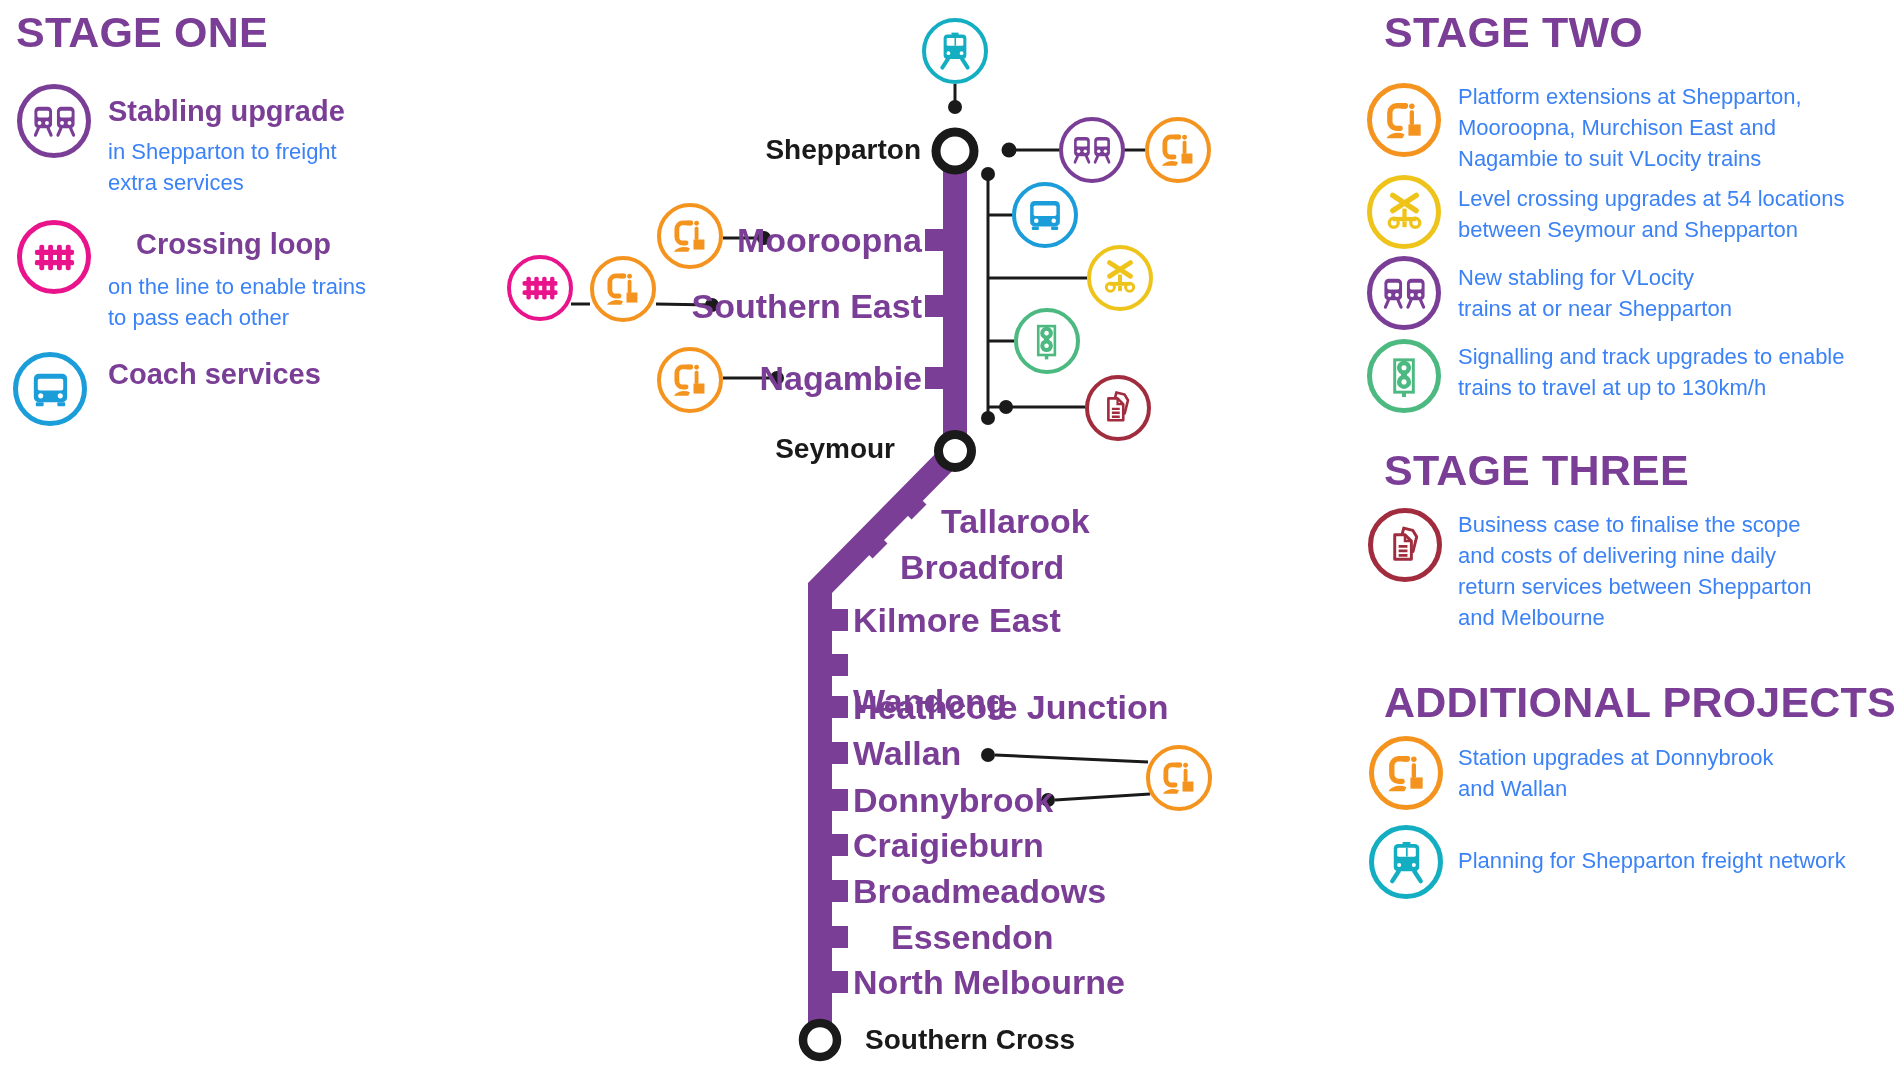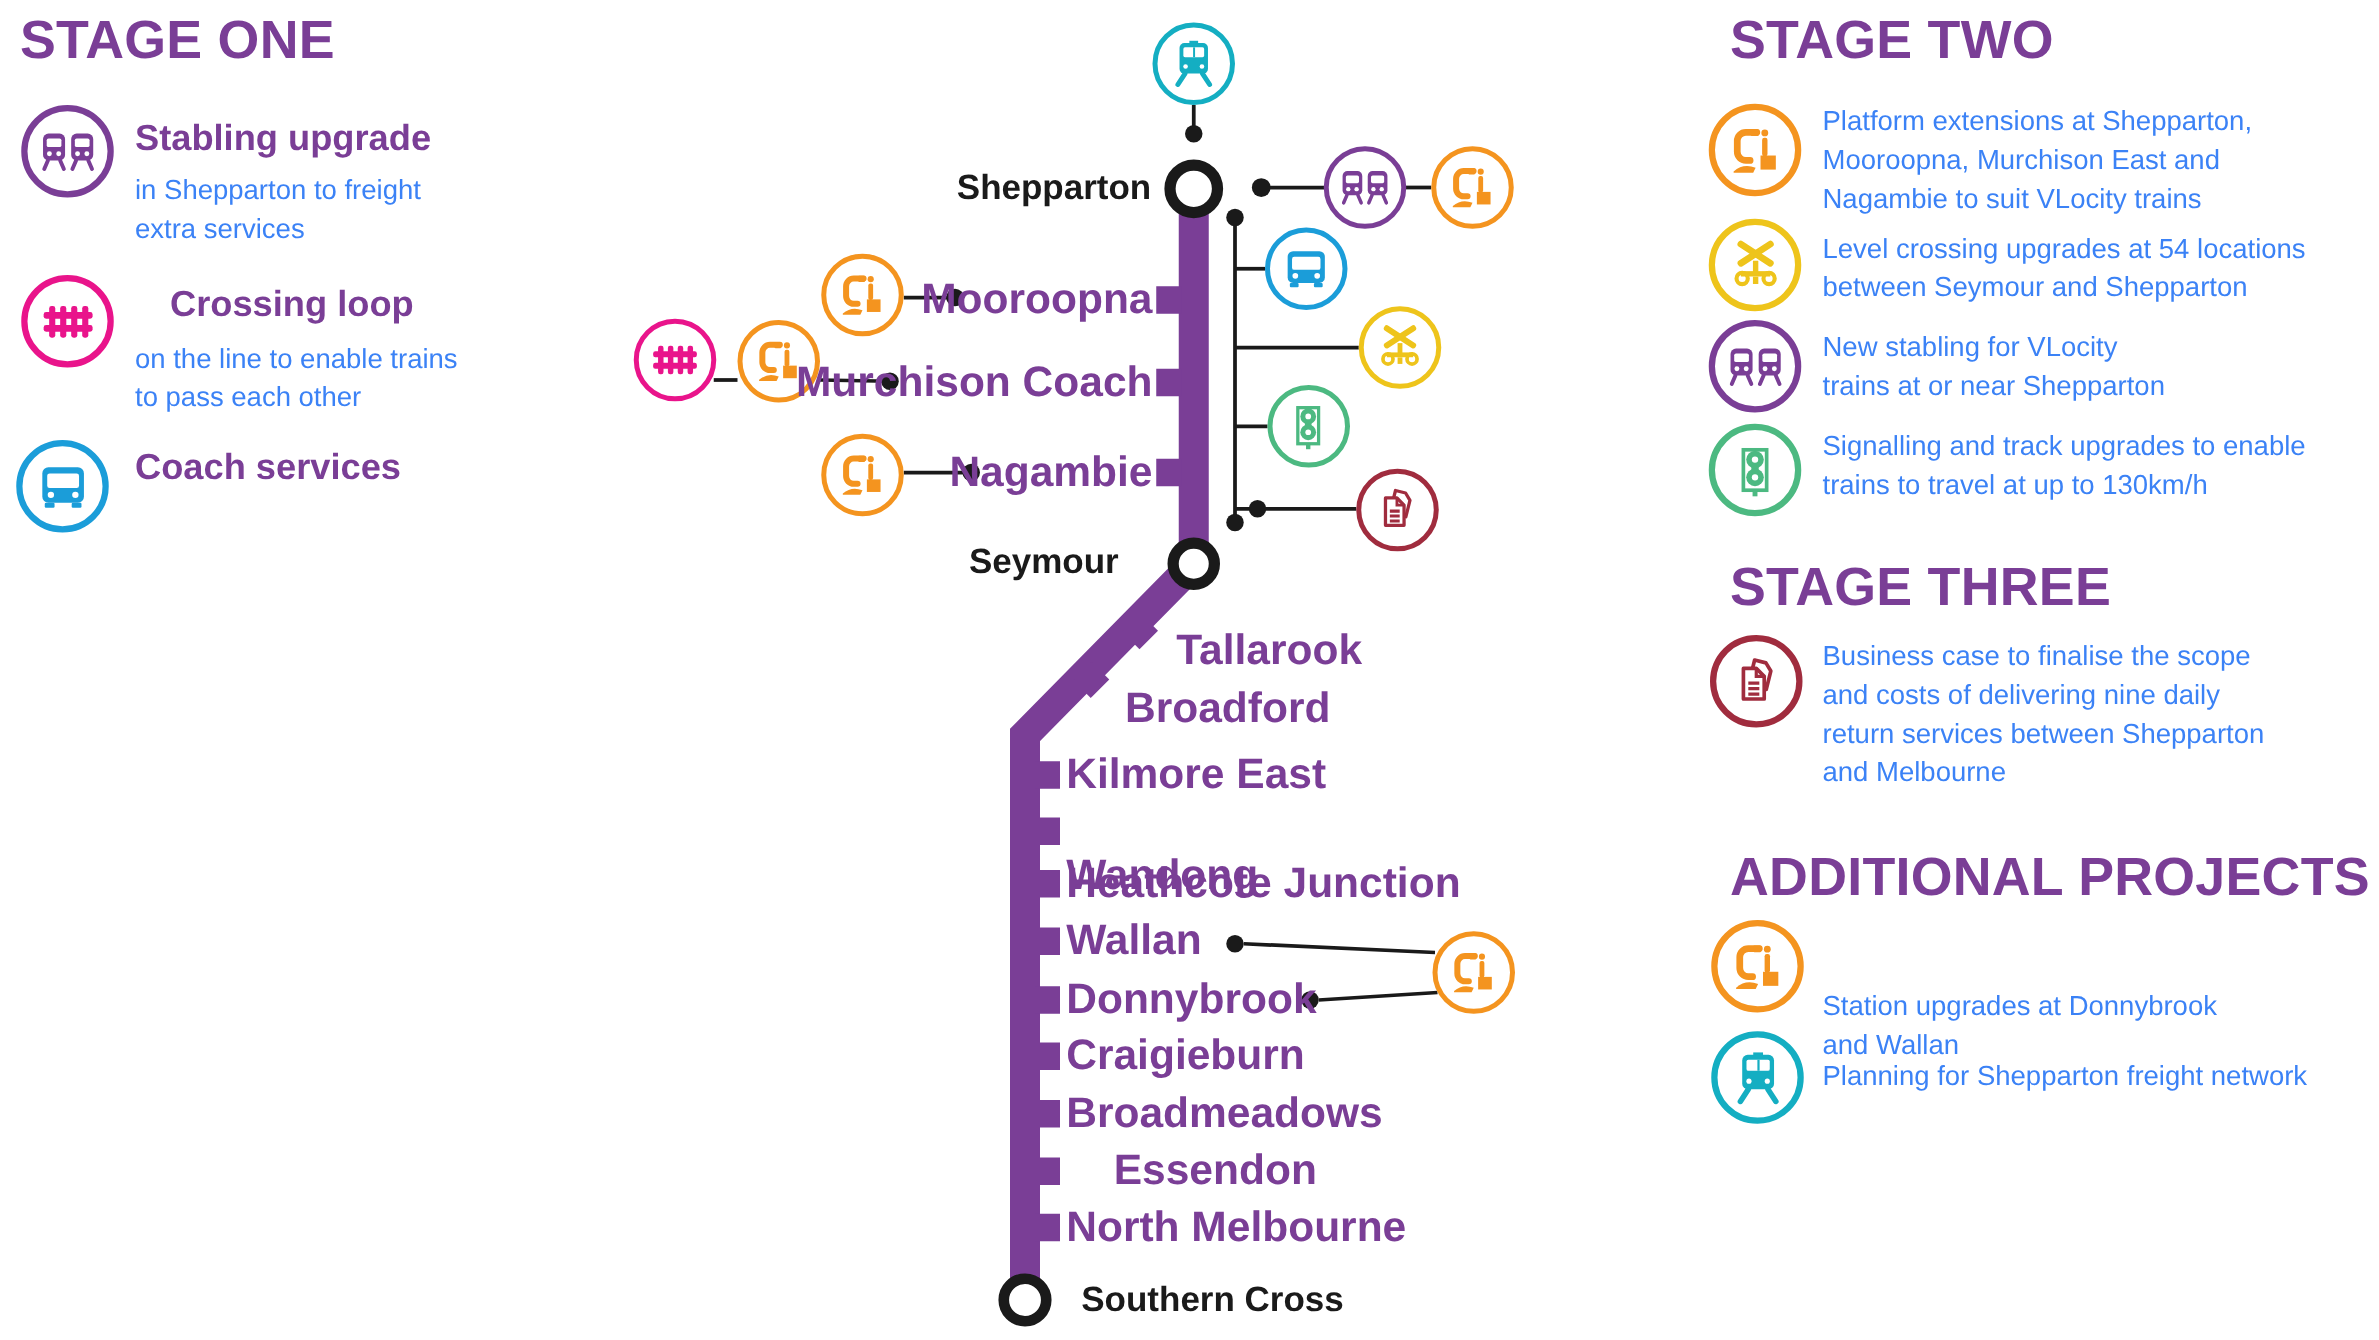--- a/index.html
+++ b/index.html
@@ -228,21 +228,21 @@
       </svg>
     </div>
   <div class="badge b66 c-orange" style="left:1146px; top:745px;">
       <svg>
         <use href="#sym-platform-extension"></use>
       </svg>
     </div>
 
   <div class="st-label major" style="right:982px;  top:150px;">Shepparton</div>
   <div class="st-label" style="right:981px;  top:240px;">Mooroopna</div>
-  <div class="st-label" style="right:981px;  top:306px;">Murchison Coach</div>
+  <div class="st-label" style="right:981px;  top:306px;">Southern East</div>
   <div class="st-label" style="right:981px;  top:378px;">Nagambie</div>
   <div class="st-label major" style="right:1008px; top:449px;">Seymour</div>
   <div class="st-label" style="left:941px;   top:521px;">Tallarook</div>
   <div class="st-label" style="left:900px;   top:567px;">Broadford</div>
   <div class="st-label" style="left:853px;   top:620px;">Kilmore East</div>
   <div class="st-label" style="left:853px;   top:665px;margin-top:36px;">Wandong</div>
   <div class="st-label" style="left:853px;   top:707px;">Heathcote Junction</div>
   <div class="st-label" style="left:853px;   top:753px;">Wallan</div>
   <div class="st-label" style="left:853px;   top:800px;">Donnybrook</div>
   <div class="st-label" style="left:853px;   top:845px;">Craigieburn</div>
@@ -325,21 +325,21 @@
 return services between Shepparton
 and Melbourne</div>
 
   <div class="h" style="left:1384px; top:678px;">ADDITIONAL PROJECTS</div>
 
   <div class="badge b74 c-orange" style="left:1369px; top:736px;">
       <svg>
         <use href="#sym-platform-extension"></use>
       </svg>
     </div>
-  <div class="desc" style="left:1458px; top:742px;margin-top:47px;">Station upgrades at Donnybrook
+  <div class="desc" style="left:1458px; top:742px;">Station upgrades at Donnybrook
 and Wallan</div>
 
   <div class="badge b74 c-teal" style="left:1369px; top:825px;">
       <svg>
         <use href="#sym-freight-train"></use>
       </svg>
     </div>
   <div class="desc" style="left:1458px; top:845px;">Planning for Shepparton freight network</div>
 
 </div>

